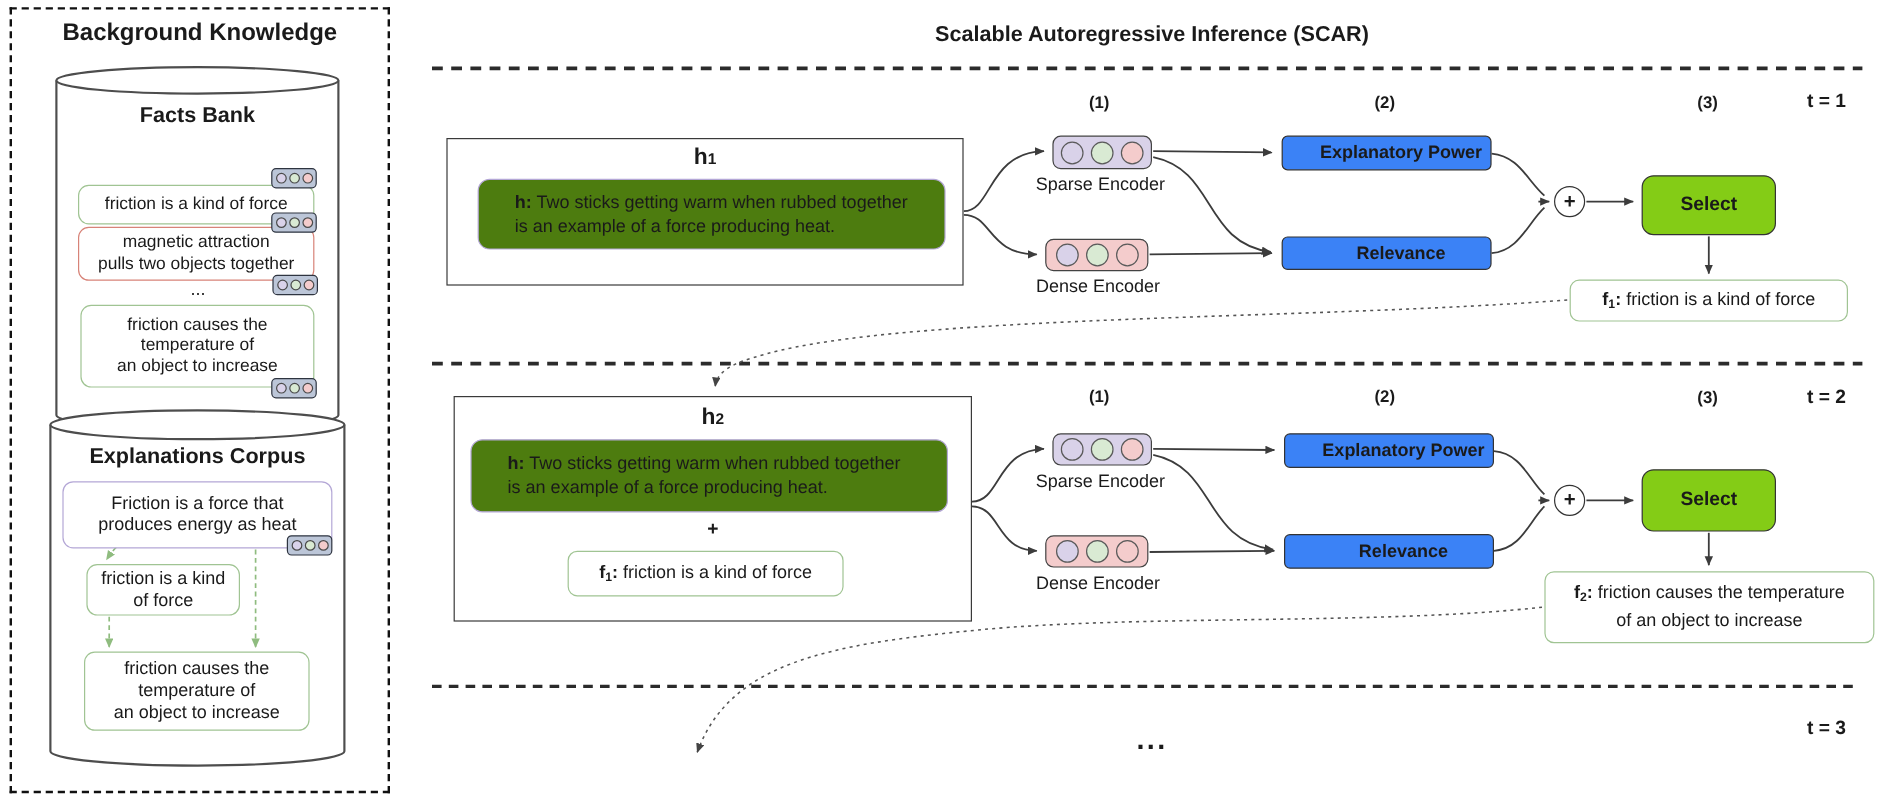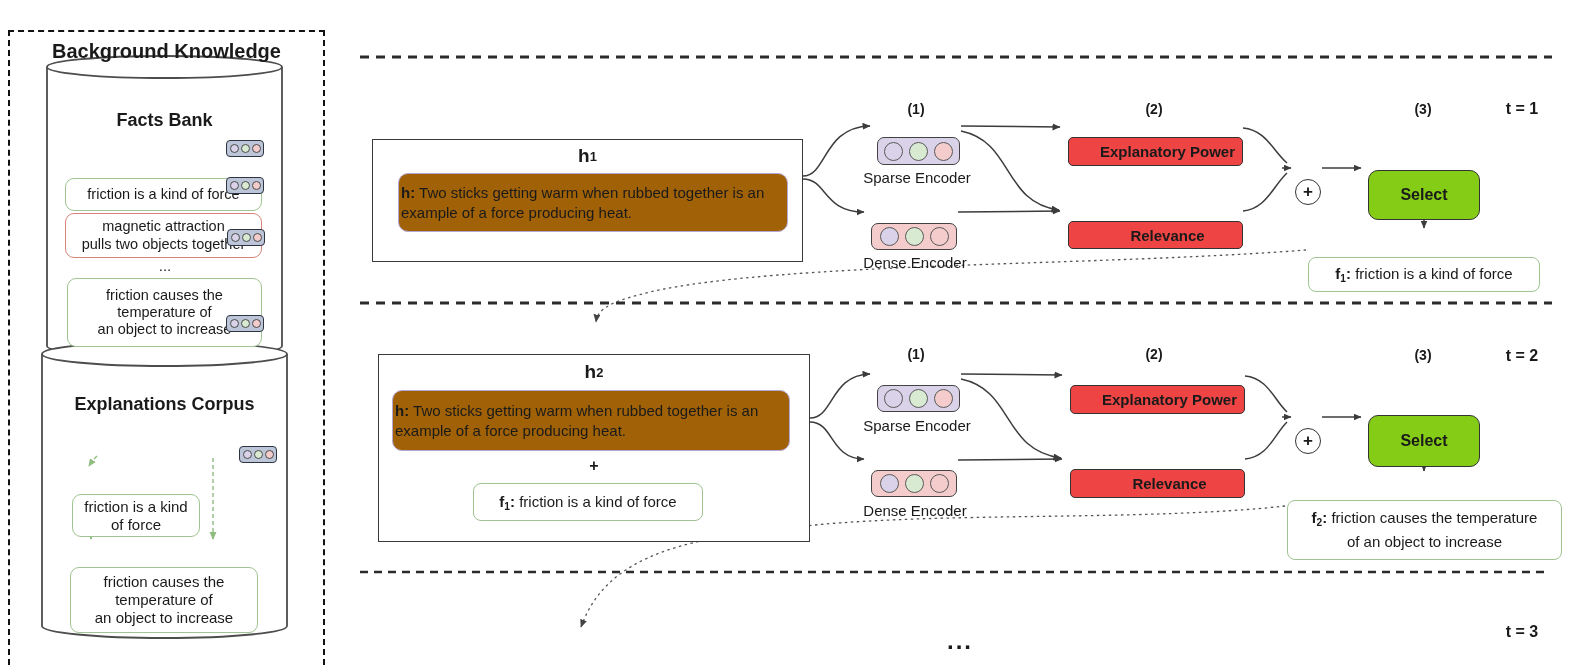--- a/index.html
+++ b/index.html
@@ -1,19 +1,19 @@
 <!DOCTYPE html>
 <html><head>
 <meta charset="utf-8">
 <style>
   html,body{margin:0;padding:0;background:#fff;}
   #canvas{position:relative;width:1578px;height:668px;background:#fff;
     font-family:"Liberation Sans","DejaVu Sans",sans-serif;color:#1a1a1a;overflow:hidden;}
   #connectors{position:absolute;left:0;top:0;z-index:1;pointer-events:none;}
-  .abs{position:absolute;box-sizing:border-box;z-index:2;margin-top:24px;}
+  .abs{position:absolute;box-sizing:border-box;z-index:2;}
   .center{display:flex;align-items:center;justify-content:center;text-align:center;}
   .pre{white-space:pre-line;}
   sub{font-size:0.68em;vertical-align:-0.25em;}
 
   
   #lp-border{left:8px;top:6px;width:317px;height:655px;border:2px dashed #111;}
   #lp-title{left:25px;top:14px;width:283px;height:26px;font-size:20px;font-weight:bold;}
   #fb-title{left:48px;top:84px;width:233px;height:24px;font-size:18px;font-weight:bold;}
   #ec-title{left:42px;top:368px;width:245px;height:24px;font-size:18px;font-weight:bold;}
   .fact{border-radius:9px;border:1.5px solid;background:#fff;font-size:14.5px;line-height:1.18;}
@@ -46,22 +46,22 @@
   #r2-s1{left:891px;top:321px;width:50px;height:18px;}
   #r2-s2{left:1129px;top:321px;width:50px;height:18px;}
   #r2-s3{left:1398px;top:322px;width:50px;height:18px;}
   #r2-t{left:1478px;top:321px;width:88px;height:22px;}
   #r3-t{left:1478px;top:597px;width:88px;height:22px;}
   #r3-ellipsis{left:920px;top:602px;width:80px;height:30px;font-size:24px;font-weight:bold;letter-spacing:2px;}
 
   
   .hbox{border:1.6px solid #3a3a3a;background:#fff;}
   .htitle{font-size:19px;font-weight:bold;}
-  .hinner{border:1.5px solid #b4a7d6;border-radius:10px;background:#a16207;font-size:15px;line-height:1.3;
-    display:flex;align-items:center;padding:6px 2px;text-align:left;}
+  .hinner{border:1.5px solid #b4a7d6;border-radius:10px;background:#4d7c0f;font-size:15px;line-height:1.3;
+    display:flex;align-items:center;padding:6px 30px;text-align:left;}
   #h1-outer{left:372px;top:115px;width:431px;height:123px;}
   #h1-title{left:372px;top:120px;width:431px;height:24px;}
   #h1-inner{left:398px;top:149px;width:390px;height:59px;}
   #h1-caption{left:472px;top:246px;width:232px;height:20px;font-size:15px;}
   #h2-outer{left:378px;top:330px;width:432px;height:188px;}
   #h2-title{left:378px;top:336px;width:432px;height:24px;}
   #h2-inner{left:392px;top:366px;width:398px;height:61px;}
   #h2-plus{left:378px;top:431px;width:432px;height:22px;font-size:16px;font-weight:bold;}
   #h2-f1{left:473px;top:459px;width:230px;height:38px;border:1.5px solid #a0c493;border-radius:8px;
     background:#fff;font-size:15px;}
@@ -74,21 +74,21 @@
   #sp1{left:877px;top:113px;width:83px;height:28px;}
   #sl1{left:843px;top:144px;width:148px;height:19px;}
   #dp1{left:871px;top:199px;width:86px;height:27px;}
   #dl1{left:841px;top:229px;width:148px;height:19px;}
   #sp2{left:877px;top:361px;width:83px;height:27px;}
   #sl2{left:843px;top:392px;width:148px;height:19px;}
   #dp2{left:871px;top:446px;width:86px;height:27px;}
   #dl2{left:841px;top:477px;width:148px;height:19px;}
 
   
-  .scorebox{border:1.6px solid #333;border-radius:5px;background:#ef4444;font-size:15px;font-weight:bold;padding-left:24px;}
+  .scorebox{border:1.6px solid #333;border-radius:5px;background:#3b82f6;font-size:15px;font-weight:bold;padding-left:24px;}
   #ep1{left:1068px;top:113px;width:175px;height:29px;}
   #rv1{left:1068px;top:197px;width:175px;height:28px;}
   #ep2{left:1070px;top:361px;width:175px;height:29px;}
   #rv2{left:1070px;top:445px;width:175px;height:29px;}
   .plus{border:1.6px solid #333;border-radius:50%;background:#fff;font-size:17px;font-weight:bold;}
   #pl1{left:1295px;top:155px;width:26px;height:26px;}
   #pl2{left:1295px;top:404px;width:26px;height:26px;}
   .selectbox{border:1.6px solid #333;border-radius:10px;background:#84cc16;font-size:16px;font-weight:bold;}
   #se1{left:1368px;top:146px;width:112px;height:50px;}
   #se2{left:1368px;top:391px;width:112px;height:52px;}
@@ -201,26 +201,29 @@
       <i class="dot-green"></i>
       <i class="dot-pink"></i>
     </div>
   <div id="chip-5" class="chip">
     <i class="dot-purple"></i>
       <i class="dot-green"></i>
       <i class="dot-pink"></i>
     </div>
 
   <div id="ec-title" class="abs center">Explanations Corpus</div>
+  <div id="exp-1" class="abs center fact bd-purple pre">Friction is a force that
+produces energy as heat</div>
   <div id="exp-2" class="abs center fact bd-green pre">friction is a kind
 of force</div>
   <div id="exp-3" class="abs center fact bd-green pre">friction causes the
 temperature of
 an object to increase</div>
 
+  <div id="main-title" class="abs center">Scalable Autoregressive Inference (SCAR)</div>
 
   <div id="r1-s1" class="abs center steplbl">(1)</div>
   <div id="r1-s2" class="abs center steplbl">(2)</div>
   <div id="r1-s3" class="abs center steplbl">(3)</div>
   <div id="r1-t" class="abs center tlbl">t = 1</div>
 
   <div id="h1-outer" class="abs hbox"></div>
   <div id="h1-title" class="abs center htitle">
     <span>h</span>
       <sub>1</sub>

